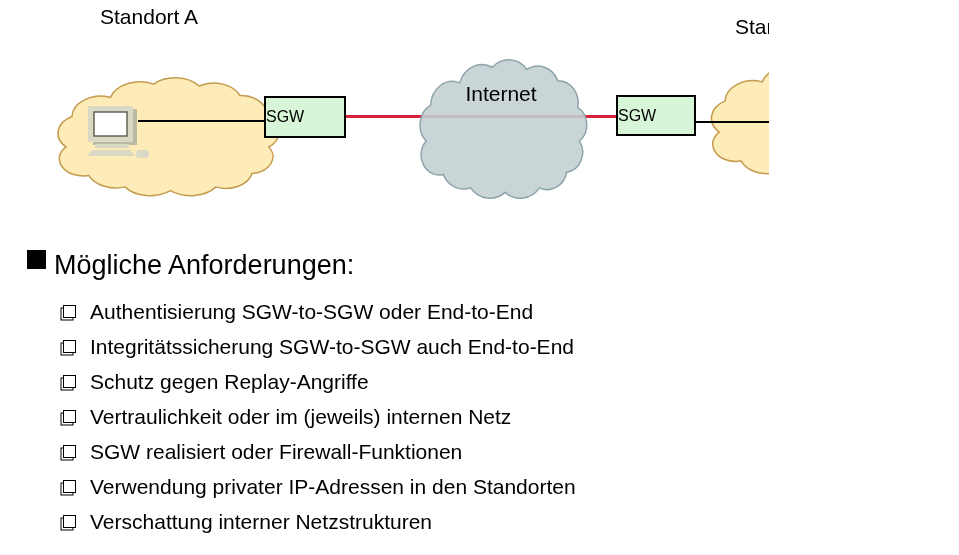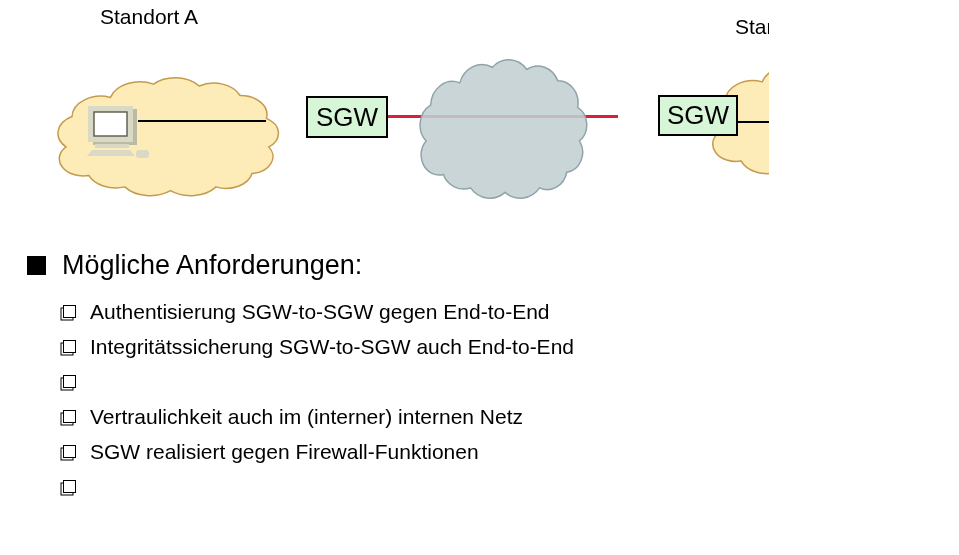--- a/index.html
+++ b/index.html
@@ -22,34 +22,34 @@
   .inet-cloud { fill:var(--cloud-internet-fill); fill-opacity:.88; stroke:var(--cloud-internet-border); stroke-width:1.5px; }
 
   .lan-line { position:absolute; height:2px; background:var(--lan-line); }
   .lan-a { left:138px; top:120px; width:128px; }
   .lan-b { left:694px; top:121px; width:162px; }
   .vpn-line { position:absolute; left:344px; top:115px; width:274px; height:3px; background:var(--vpn-line); }
 
   .internet-label { position:absolute; left:410px; top:82px; width:182px; text-align:center; font-size:21px; }
 
   .sgw { position:absolute; background:var(--sgw-fill); border:2px solid var(--sgw-border);
-         display:flex; align-items:center; justify-content:center; font-size:26px;margin-left:42px; }
+         display:flex; align-items:center; justify-content:flex-start; font-size:16px; }
   .sgw-a { left:264px; top:96px; width:78px; height:38px; }
   .sgw-b { left:616px; top:95px; width:76px; height:37px; }
 
   .computer { position:absolute; width:68px; height:56px; overflow:visible; }
   .comp-a { left:84px;  top:104px; }
   .comp-b { left:850px; top:104px; }
   .c-body   { fill:var(--computer-body); stroke:var(--computer-outline); stroke-width:1.2; }
   .c-side   { fill:var(--computer-side); stroke:var(--computer-outline); stroke-width:1.2; }
   .c-screen { fill:var(--computer-screen); stroke:#59594c; stroke-width:1.4; }
   .c-cable  { fill:none; stroke:var(--computer-outline); stroke-width:1.6; }
 
   
-  .heading-row { position:absolute; left:27px; top:250px; display:flex; align-items:center; gap:16px; }
+  .heading-row { position:absolute; left:27px; top:250px; display:flex; gap:8px; }
   .hbullet { width:19px; height:19px; background:var(--text,#000); flex:0 0 auto; }
   .heading { font-size:27px; white-space:nowrap; }
 
   .items { position:absolute; left:63px; top:294px; margin:0; padding:0; list-style:none; }
   .items li { display:flex; align-items:center; height:35px; gap:14px; }
   .ibullet { width:11px; height:11px; flex:0 0 auto; background:#fff;
              border:1.6px solid #000;
              box-shadow:-2.5px 2.5px 0 -1px #fff, -2.5px 2.5px 0 0 #000; }
   .itext { font-size:21px; white-space:nowrap; }
 </style>
@@ -78,20 +78,21 @@
   <div class="lan-line lan-a"></div>
   <div class="lan-line lan-b"></div>
   <div class="vpn-line"></div>
 
   <svg class="cloud cloud-internet" viewBox="0 0 205 145" preserveAspectRatio="none" aria-hidden="true">
     <path class="inet-cloud" vector-effect="non-scaling-stroke" d="M20,85 a22,20 0 0 1 5,-32 a24,22 0 0 1 32,-20 a26,24 0 0 1 36,-14 a26,24 0 0 1 38,2
          a24,22 0 0 1 34,10 a22,20 0 0 1 22,24 a20,18 0 0 1 2,30 a20,18 0 0 1 -14,28
          a22,20 0 0 1 -30,14 a26,22 0 0 1 -38,4 a26,22 0 0 1 -38,-4 a24,20 0 0 1 -30,-12
          a20,18 0 0 1 -19,-30 z"></path>
   </svg>
+  <div class="internet-label">Internet</div>
 
   <div class="sgw sgw-a">
     <span>SGW</span>
   </div>
   <div class="sgw sgw-b">
     <span>SGW</span>
   </div>
 
   <svg class="computer comp-a" viewBox="0 0 68 56" aria-hidden="true">
     <path class="c-cable" d="M45,37 C56,38 60,42 56,47"></path>
@@ -114,35 +115,41 @@
   </svg>
 
   <div class="heading-row">
     <span class="hbullet"></span>
     <span class="heading">Mögliche Anforderungen:</span>
   </div>
 
   <ul class="items">
     <li>
       <span class="ibullet"></span>
-      <span class="itext">Authentisierung SGW-to-SGW gegen End-to-End</span>
+      <span class="itext">Authentisierung SGW-to-SGW oder End-to-End</span>
     </li>
     <li>
       <span class="ibullet"></span>
       <span class="itext">Integritätssicherung SGW-to-SGW auch End-to-End</span>
     </li>
     <li>
       <span class="ibullet"></span>
+      <span class="itext">Schutz gegen Replay-Angriffe</span>
     </li>
     <li>
       <span class="ibullet"></span>
-      <span class="itext">Vertraulichkeit auch im (interner) internen Netz</span>
+      <span class="itext">Vertraulichkeit oder im (jeweils) internen Netz</span>
     </li>
     <li>
       <span class="ibullet"></span>
-      <span class="itext">SGW realisiert gegen Firewall-Funktionen</span>
+      <span class="itext">SGW realisiert oder Firewall-Funktionen</span>
     </li>
     <li>
       <span class="ibullet"></span>
+      <span class="itext">Verwendung privater IP-Adressen in den Standorten</span>
+    </li>
+    <li>
+      <span class="ibullet"></span>
+      <span class="itext">Verschattung interner Netzstrukturen</span>
     </li>
   </ul>
 
 </div>
 
 </body></html>

